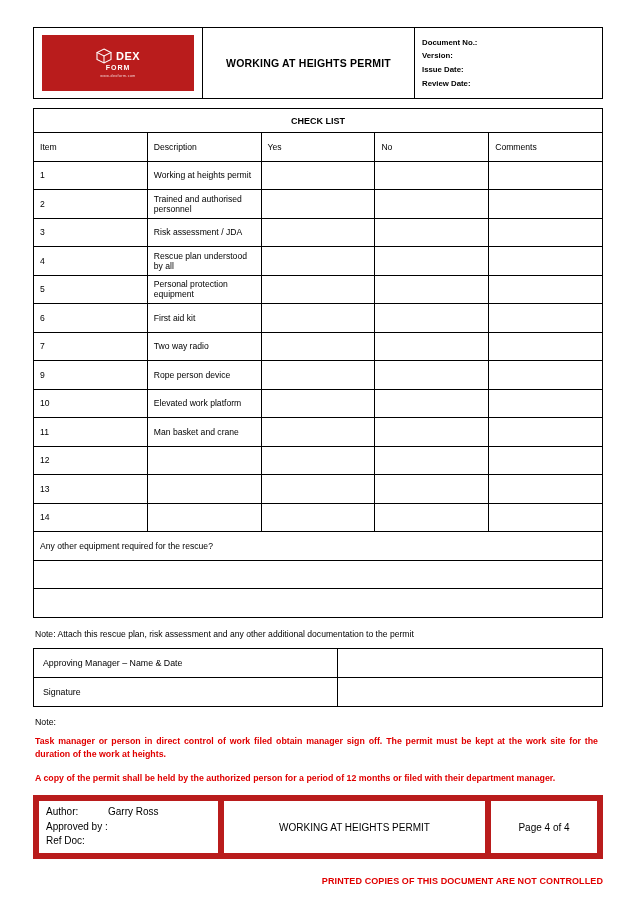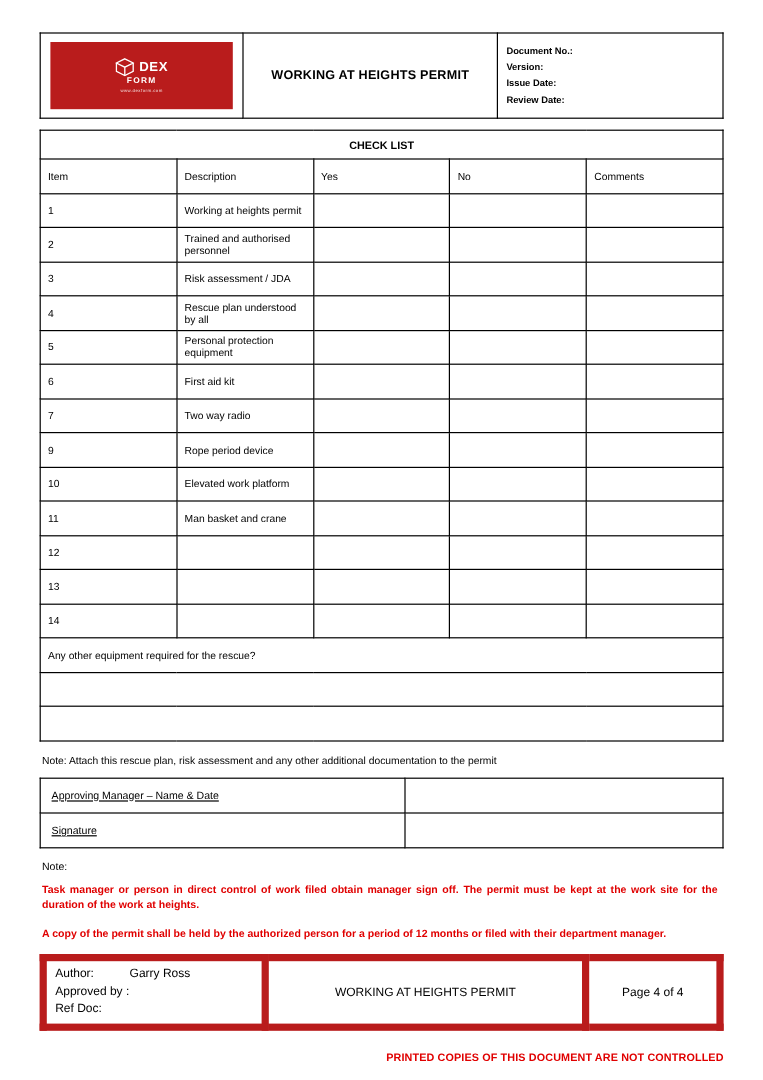--- a/index.html
+++ b/index.html
@@ -129,21 +129,20 @@
   .note-line {
     font-size: 8.6px;
     margin: 11px 0 9px 2px;
   }
 
   
   table.appr {
     border-collapse: collapse;
     width: 570px;
     table-layout: fixed;
-    text-decoration: underline;
   }
   table.appr td {
     border: 1px solid #000;
     font-size: 8.8px;
     height: 28px;
     padding: 0 9px;
   }
   td.appr-lbl { width: 285px; }
 
   .note-head {
@@ -288,21 +287,21 @@
         </tr>
         <tr>
           <td class="c-item">7</td>
           <td class="c-desc">Two way radio</td>
           <td class="c-yes"></td>
           <td class="c-no"></td>
           <td class="c-comm"></td>
         </tr>
         <tr>
           <td class="c-item">9</td>
-          <td class="c-desc">Rope period device</td>
+          <td class="c-desc">Rope person device</td>
           <td class="c-yes"></td>
           <td class="c-no"></td>
           <td class="c-comm"></td>
         </tr>
         <tr>
           <td class="c-item">10</td>
           <td class="c-desc">Elevated work platform</td>
           <td class="c-yes"></td>
           <td class="c-no"></td>
           <td class="c-comm"></td>

